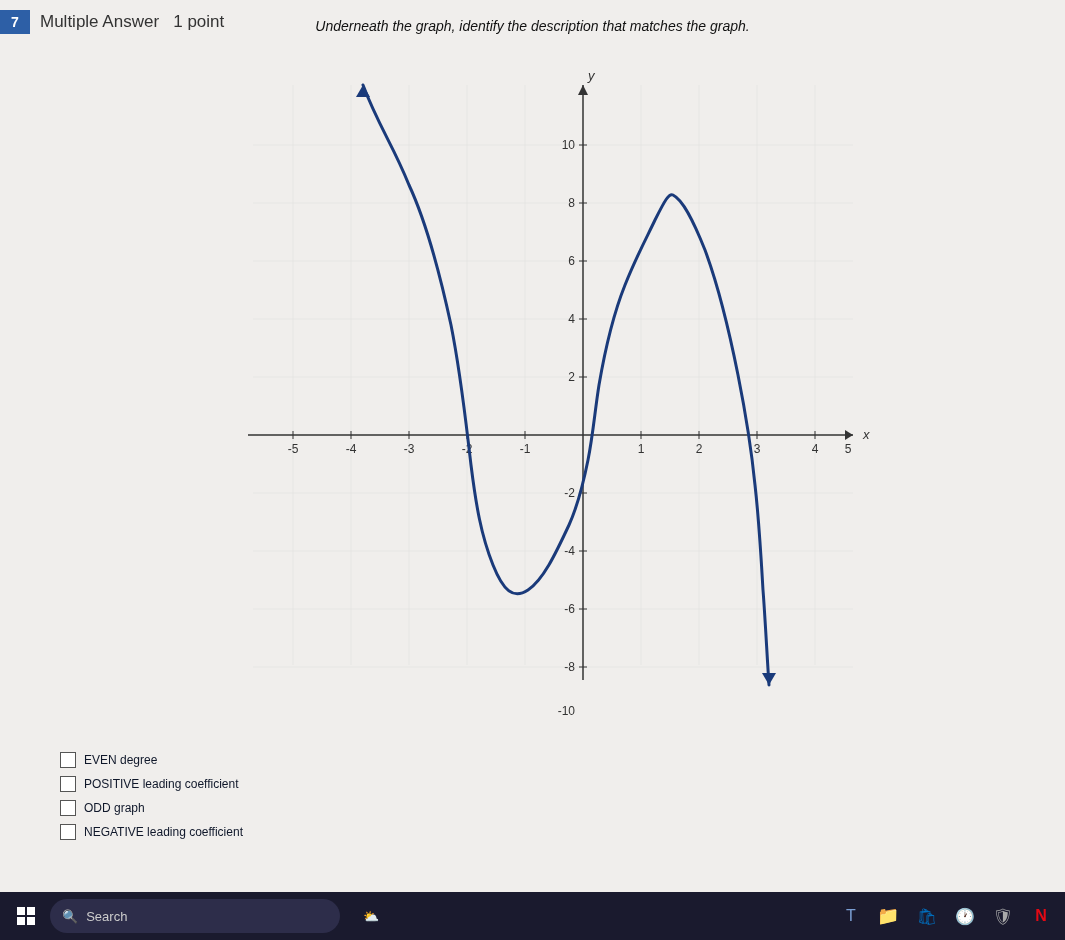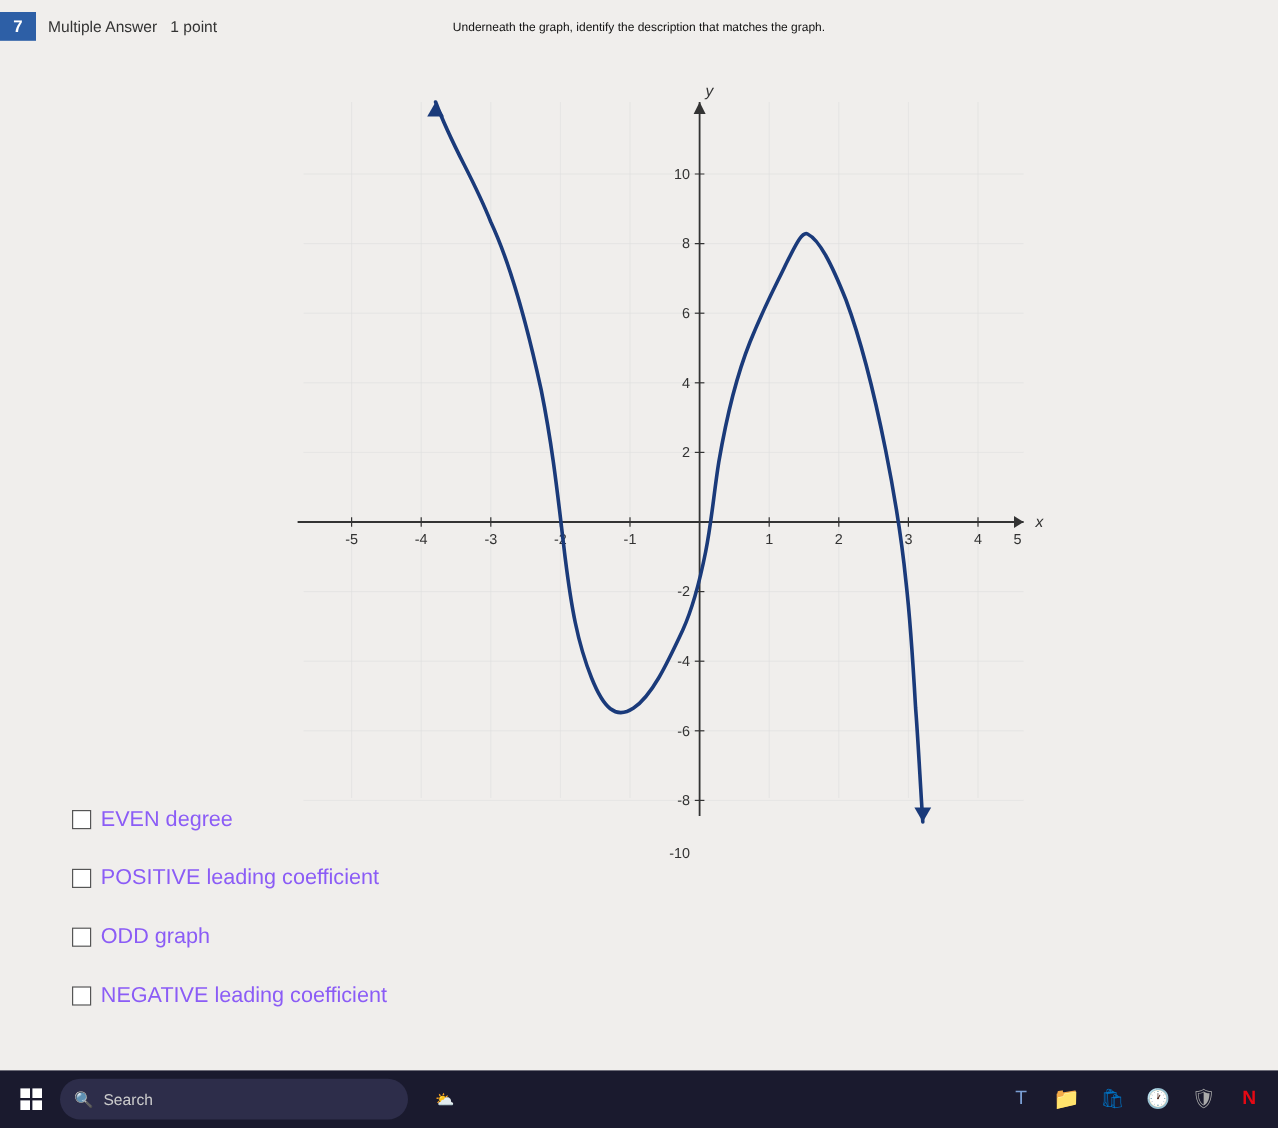--- a/index.html
+++ b/index.html
@@ -24,35 +24,36 @@
     .question-number {
       background: #2d5fa6;
       color: white;
       font-size: 14px;
       font-weight: bold;
       padding: 4px 10px;
       min-width: 30px;
       text-align: center;
     }
     .question-meta {
-      font-size: 13px;
+      font-size: 17px;
       color: #333;
     }
 
     
     .question-prompt {
       position: absolute;
       top: 10px;
       left: 0;
       right: 0;
       text-align: center;
-      font-size: 10px;
+      font-size: 14px;
       font-weight: 500;
       color: #111;
       padding-top: 8px;
+      font-style: italic;
     }
 
     
     .graph-container {
       position: absolute;
       top: 45px;
       left: 50%;
       transform: translateX(-50%);
       width: 680px;
       height: 680px;
@@ -64,23 +65,22 @@
       bottom: 100px;
       left: 60px;
       display: flex;
       flex-direction: column;
       gap: 8px;
     }
     .choice-item {
       display: flex;
       align-items: center;
       gap: 8px;
-      font-size: 18px;
-      color: #8b5cf6;
-      margin-top: 20px;
+      font-size: 12px;
+      color: #0f172a;
     }
     .choice-checkbox {
       width: 16px;
       height: 16px;
       border: 1.5px solid #555;
       background: white;
       display: inline-block;
       flex-shrink: 0;
     }
 

